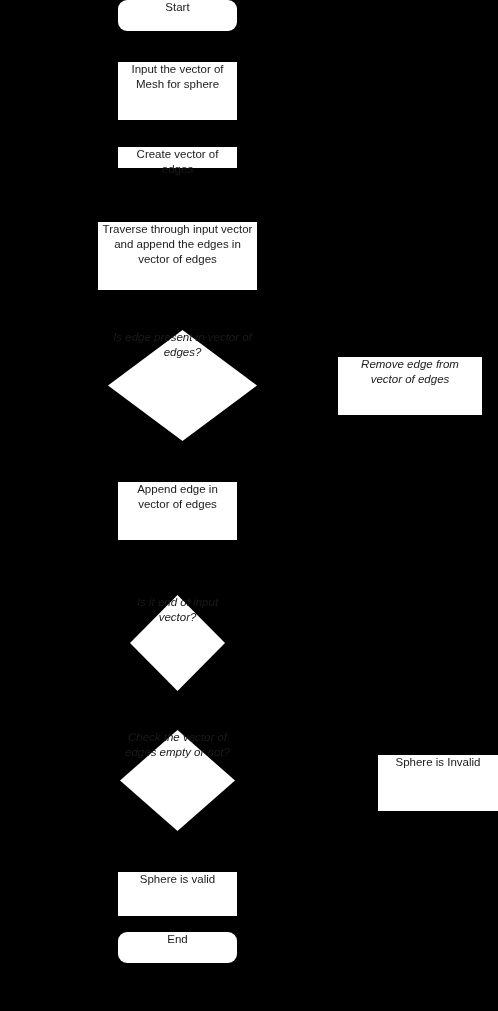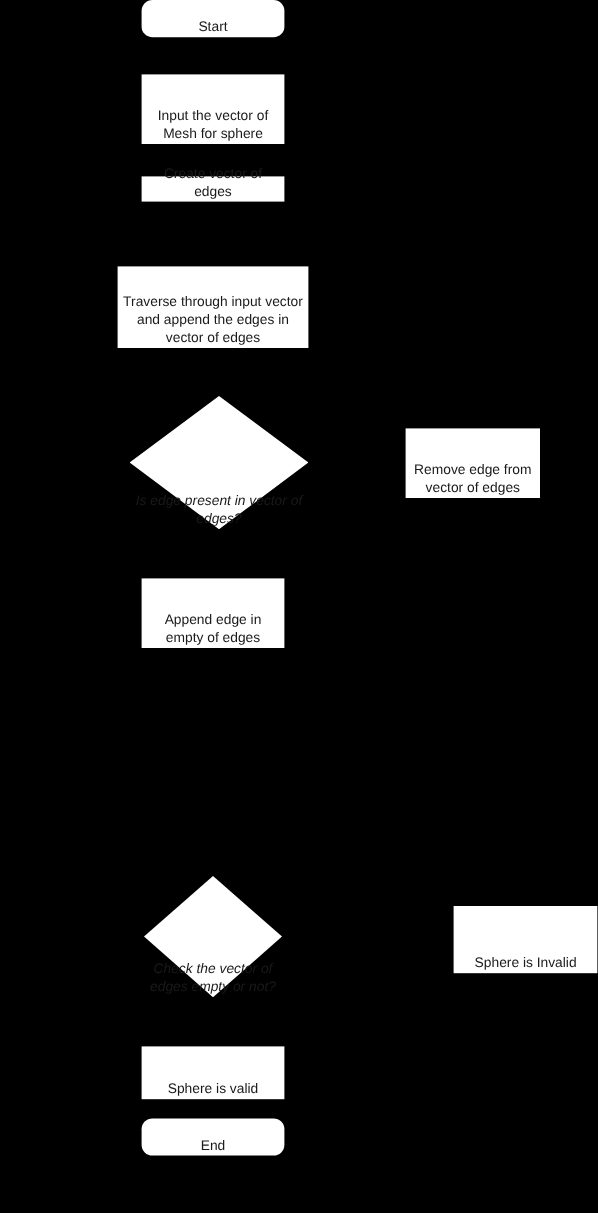--- a/index.html
+++ b/index.html
@@ -20,21 +20,21 @@
     left: 0;
     top: 0;
     width: 498px;
     height: 1011px;
     background: #000000;
   }
   .node {
     position: absolute;
     box-sizing: border-box;
     display: flex;
-    align-items: flex-end;
+    align-items: flex-start;
     justify-content: center;
     text-align: center;
     color: #1a1a1a;
     font-size: 11.5px;
     line-height: 15px;
     font-family: "Liberation Sans", sans-serif;
   }
   .process {
     background: #ffffff;
   }
@@ -85,27 +85,32 @@
     <div class="node process" style="left: 98px; top: 222px; width: 159px; height: 68px;">
       <div class="label">Traverse through input vector
 and append the edges in
 vector of edges</div>
     </div>
     <div class="node decision" style="left: 108px; top: 330px; width: 149px; height: 111px;">
       <div class="diamond-shape"></div>
       <div class="dlabel">Is edge present in
 vector of edges?</div>
     </div>
-    <div class="node process" style="left: 338px; top: 357px; width: 112px; height: 58px;">
+    <div class="node process" style="left: 338px; top: 357px; width: 144px; height: 58px; font-style: italic;">
       <div class="label">Remove edge from
 vector of edges</div>
     </div>
     <div class="node process" style="left: 118px; top: 482px; width: 119px; height: 58px;">
       <div class="label">Append edge in
-empty of edges</div>
+vector of edges</div>
+    </div>
+    <div class="node decision" style="left: 130px; top: 595px; width: 95px; height: 96px;">
+      <div class="diamond-shape"></div>
+      <div class="dlabel">Is it end of
+input vector?</div>
     </div>
     <div class="node decision" style="left: 120px; top: 730px; width: 115px; height: 101px;">
       <div class="diamond-shape"></div>
       <div class="dlabel">Check the vector
 of edges empty
 or not?</div>
     </div>
     <div class="node process" style="left: 378px; top: 755px; width: 120px; height: 56px;">
       <div class="label">Sphere is Invalid</div>
     </div>

